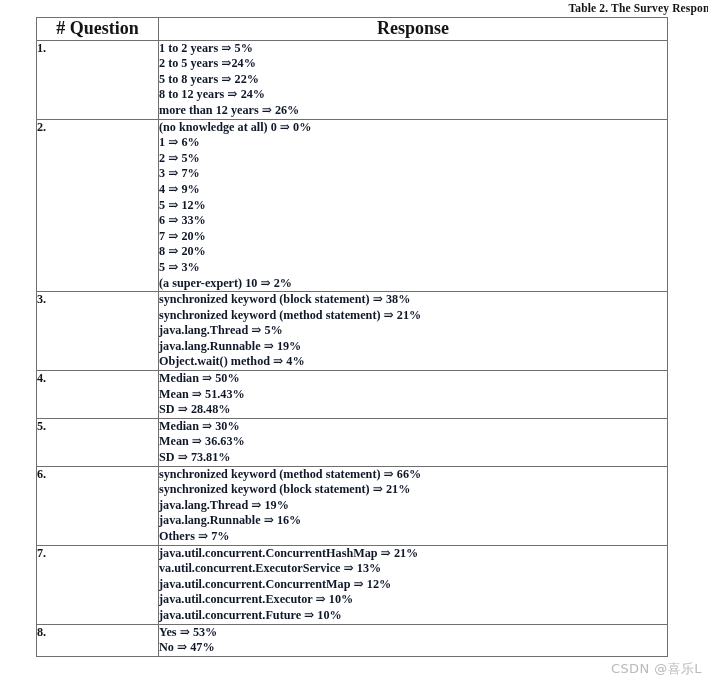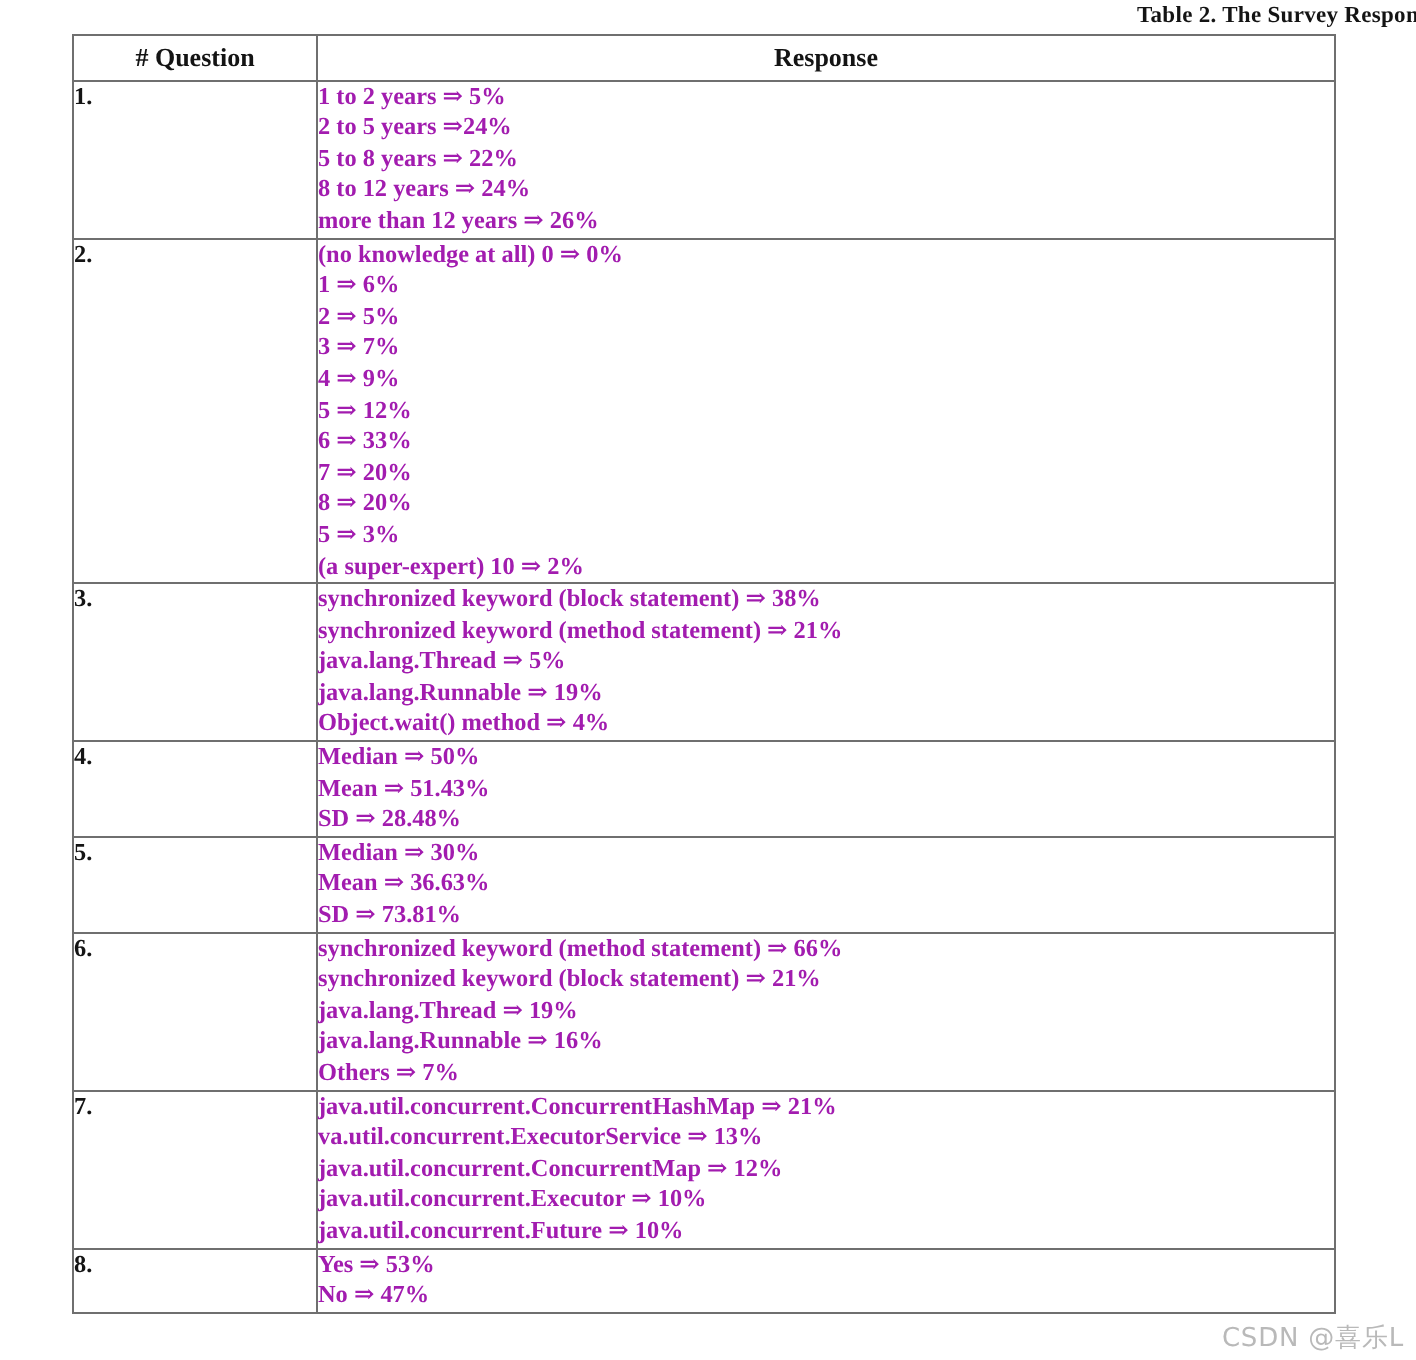--- a/index.html
+++ b/index.html
@@ -66,29 +66,29 @@
   .cell-r {
     padding: 2px 0 3px 8px;
     font-size: 12.2px;
     line-height: 15.6px;
     font-weight: bold;
     color: #141414;
   }
 
   thead .cell-q, thead .cell-r {
     font-weight: bold;
-    font-size: 13px;
+    font-size: 18px;
     padding-top: 3px;
     padding-bottom: 3px;
   }
 
   .resp-line {
     white-space: nowrap;
     font-weight: bold;
-    color: #a21caf;
+    color: #0f172a;
   }
 
   .watermark {
     position: absolute;
     right: 6px;
     top: 660px;
     font-size: 13px;
     font-family: "DejaVu Sans", "Liberation Sans", sans-serif;
     color: #b9b9b9;
     letter-spacing: 0.4px;

